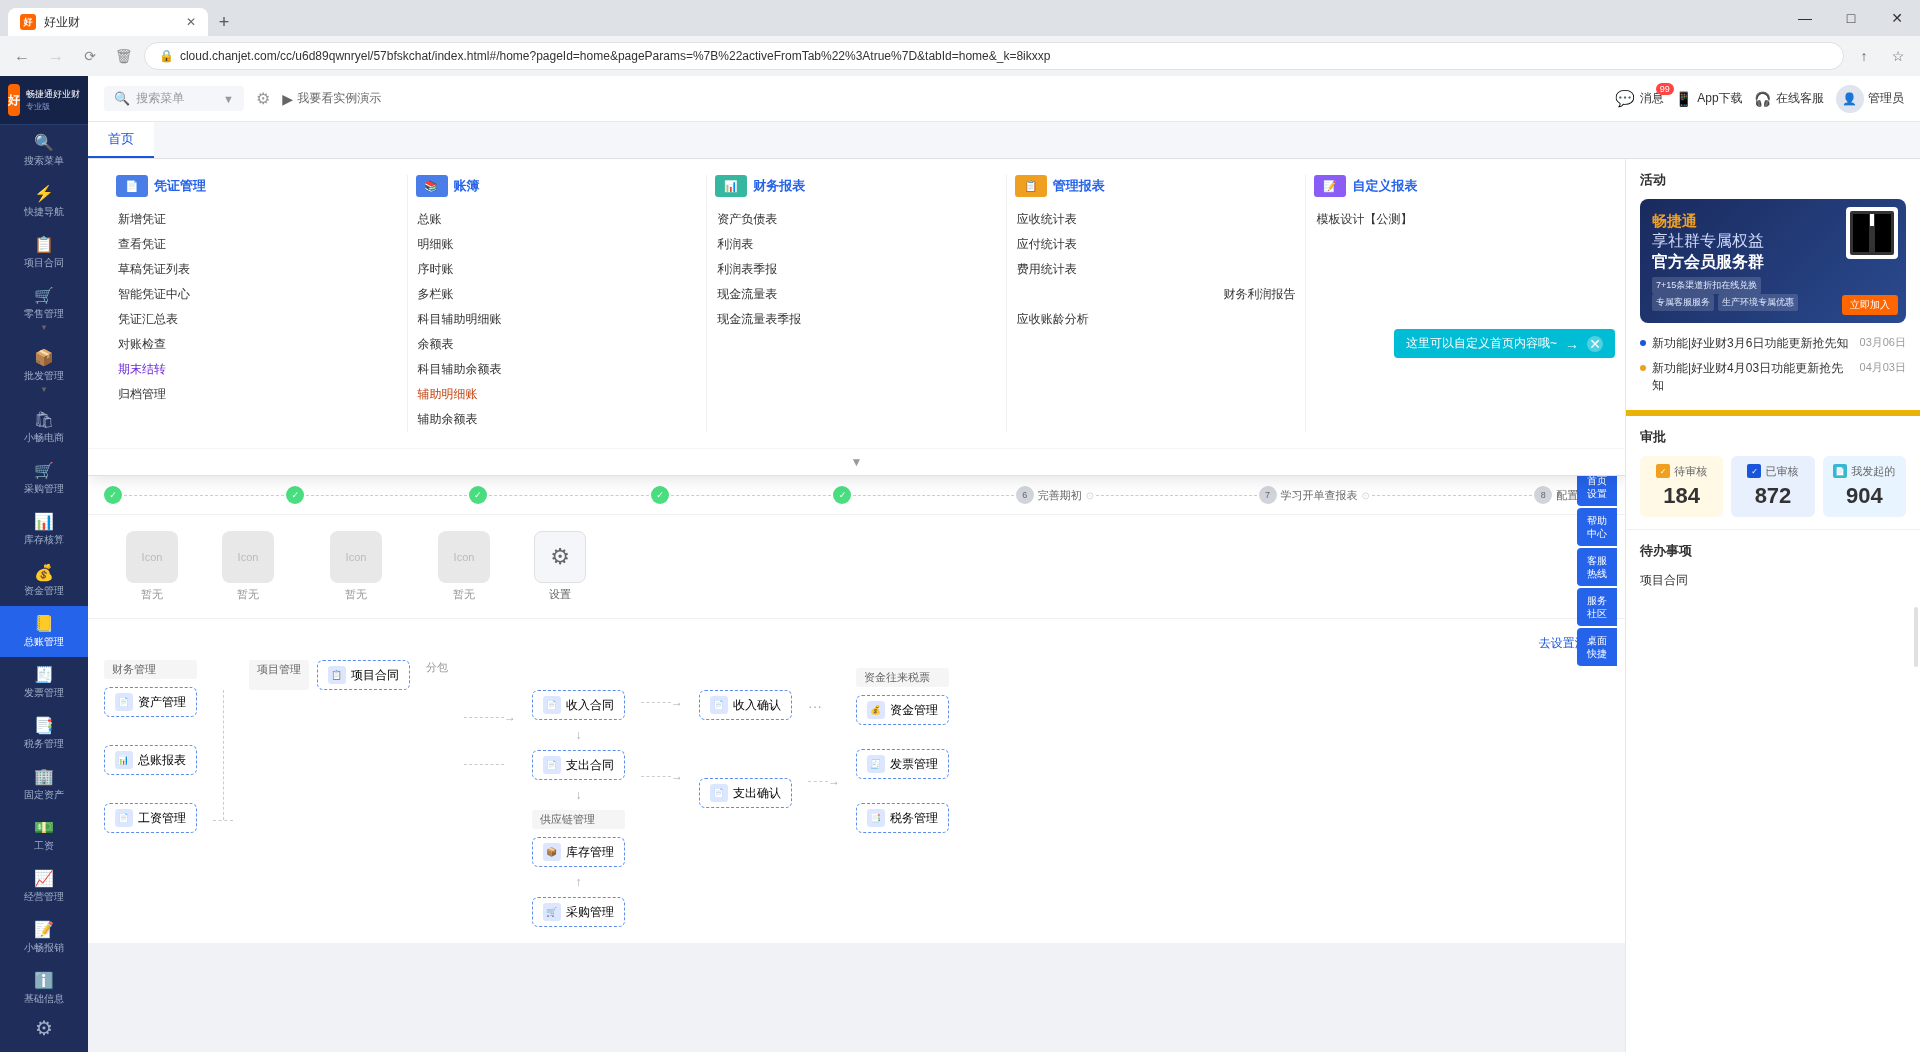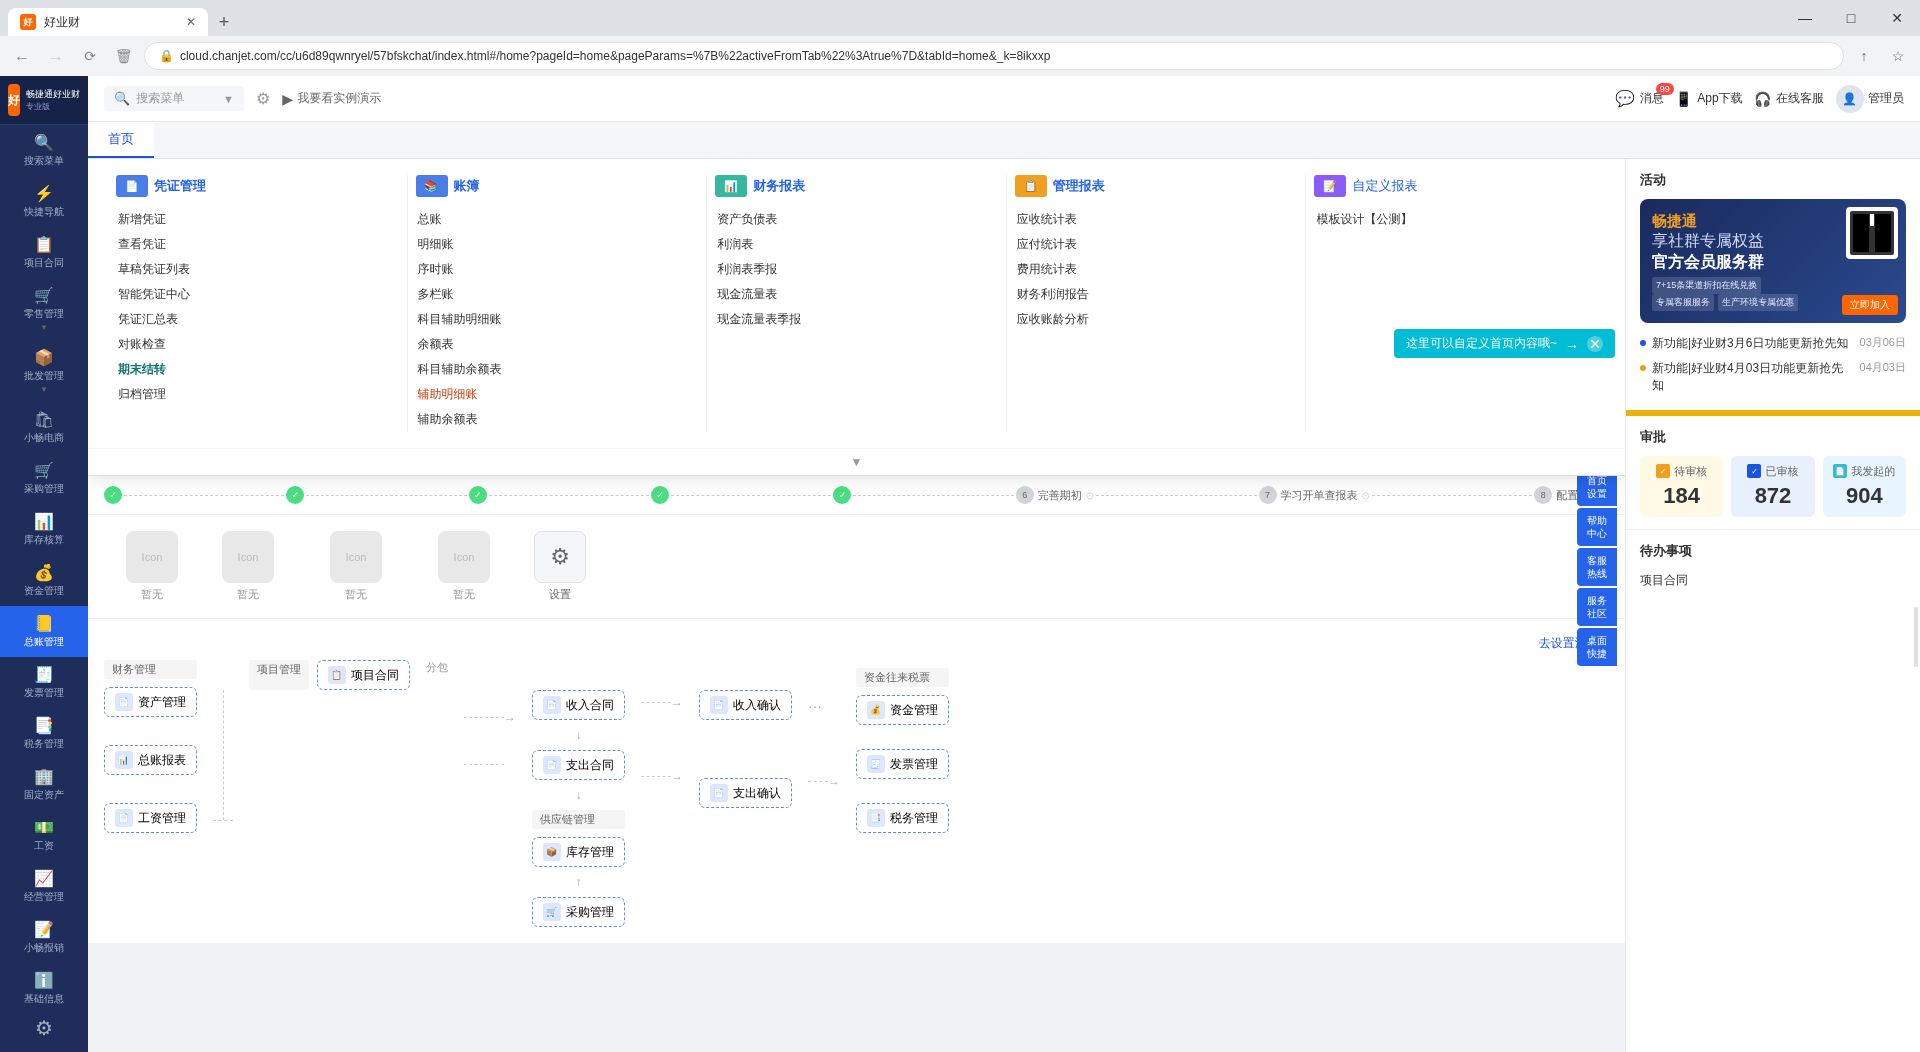--- a/index.html
+++ b/index.html
@@ -214,21 +214,21 @@
                     <span style="color:white;font-size:11px;">📄</span>
                   </div>
                   <span style="font-size:13px;font-weight:bold;color:#2563eb;">凭证管理</span>
                 </div>
                 <div style="font-size:12px;color:#333;padding:4px 2px;cursor:pointer;display:block;">新增凭证</div>
                 <div style="font-size:12px;color:#333;padding:4px 2px;cursor:pointer;display:block;">查看凭证</div>
                 <div style="font-size:12px;color:#333;padding:4px 2px;cursor:pointer;display:block;">草稿凭证列表</div>
                 <div style="font-size:12px;color:#333;padding:4px 2px;cursor:pointer;display:block;">智能凭证中心</div>
                 <div style="font-size:12px;color:#333;padding:4px 2px;cursor:pointer;display:block;">凭证汇总表</div>
                 <div style="font-size:12px;color:#333;padding:4px 2px;cursor:pointer;display:block;">对账检查</div>
-                <div style="font-size:12px;color:#0f766e;padding:4px 2px;cursor:pointer;display:block;font-weight:bold;">期末结转</div>
+                <div style="font-size:12px;color:#6d28d9;padding:4px 2px;cursor:pointer;display:block;">期末结转</div>
                 <div style="font-size:12px;color:#333;padding:4px 2px;cursor:pointer;display:block;">归档管理</div>
               </div>
 
               <div style="flex:1;padding:0 8px;border-right:1px solid #f0f0f0;">
                 <div style="display:flex;align-items:center;gap:6px;margin-bottom:10px;">
                   <div style="width:32px;height:22px;background:#4a7de8;border-radius:3px;display:flex;align-items:center;justify-content:center;">
                     <span style="color:white;font-size:11px;">📚</span>
                   </div>
                   <span style="font-size:13px;font-weight:bold;color:#2563eb;">账簿</span>
                 </div>
@@ -260,30 +260,30 @@
               <div style="flex:1;padding:0 8px;border-right:1px solid #f0f0f0;">
                 <div style="display:flex;align-items:center;gap:6px;margin-bottom:10px;">
                   <div style="width:32px;height:22px;background:#f0a020;border-radius:3px;display:flex;align-items:center;justify-content:center;">
                     <span style="color:white;font-size:11px;">📋</span>
                   </div>
                   <span style="font-size:13px;font-weight:bold;color:#2563eb;">管理报表</span>
                 </div>
                 <div style="font-size:12px;color:#333;padding:4px 2px;cursor:pointer;display:block;">应收统计表</div>
                 <div style="font-size:12px;color:#333;padding:4px 2px;cursor:pointer;display:block;">应付统计表</div>
                 <div style="font-size:12px;color:#333;padding:4px 2px;cursor:pointer;display:block;">费用统计表</div>
-                <div style="font-size:12px;color:#333;padding:4px 2px;cursor:pointer;display:block;">财务利润报告</div>
+                <div style="font-size:12px;color:#333;padding:4px 2px;cursor:pointer;display:block;text-align:right;">财务利润报告</div>
                 <div style="font-size:12px;color:#333;padding:4px 2px;cursor:pointer;display:block;">应收账龄分析</div>
               </div>
 
               <div style="flex:1;padding:0 8px;">
                 <div style="display:flex;align-items:center;gap:6px;margin-bottom:10px;">
                   <div style="width:32px;height:22px;background:#8b5cf6;border-radius:3px;display:flex;align-items:center;justify-content:center;">
                     <span style="color:white;font-size:11px;">📝</span>
                   </div>
-                  <span style="font-size:13px;font-weight:normal;color:#2563eb;">自定义报表</span>
+                  <span style="font-size:13px;font-weight:bold;color:#2563eb;">自定义报表</span>
                 </div>
                 <div style="font-size:12px;color:#333;padding:4px 2px;cursor:pointer;display:block;">模板设计【公测】</div>
               </div>
             </div>
 
             <div style="display:flex;justify-content:center;padding:6px;cursor:pointer;color:#999;font-size:12px;border-top:1px solid #f5f5f5;">
               <span>▼</span>
             </div>
           </div>
 

